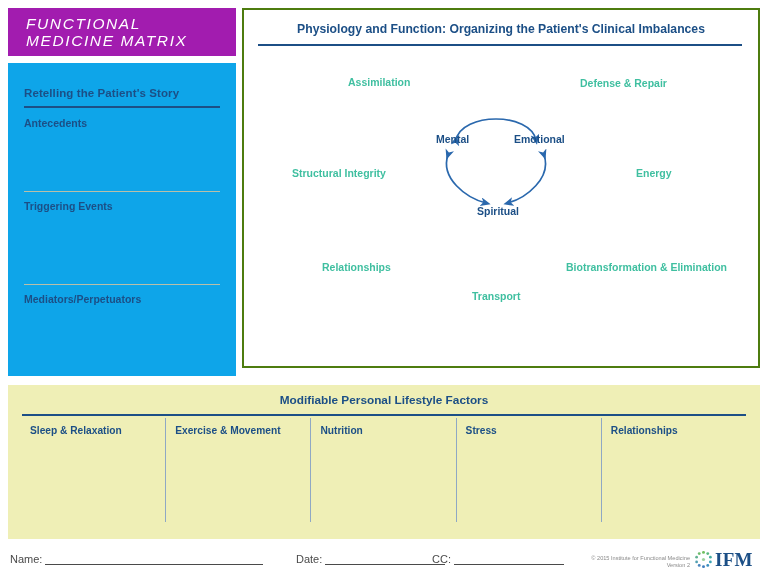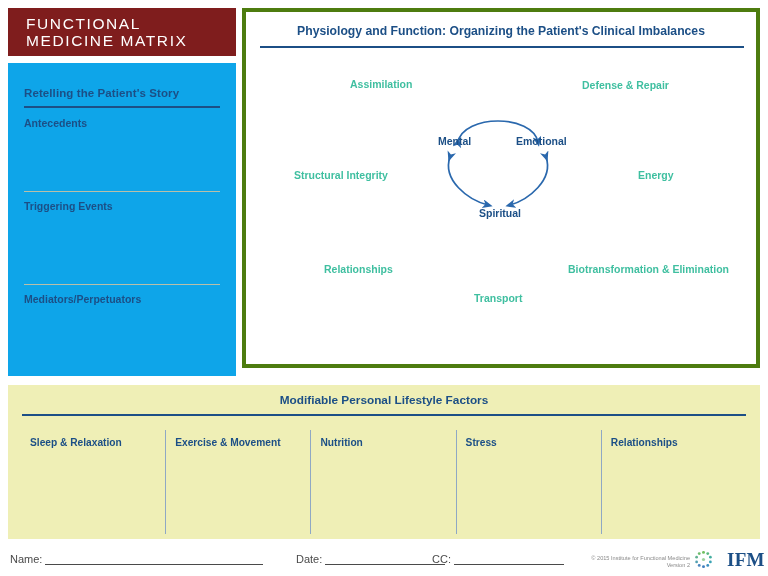--- a/index.html
+++ b/index.html
@@ -23,23 +23,24 @@
     top: 8px;
     width: 228px;
     height: 368px;
   }
   #matrix-title-banner {
     position: absolute;
     left: 0;
     top: 0;
     width: 228px;
     height: 48px;
-    background: #7f1d1d;
+    background: #a21caf;
     box-sizing: border-box;
     padding: 7px 0 0 18px;
+    font-style: italic;
   }
   #matrix-title-banner .line {
     color: #ffffff;
     font-size: 15.5px;
     letter-spacing: 1.6px;
     line-height: 17px;
     font-weight: 400;
   }
 
   #story-panel {
@@ -91,21 +92,21 @@
   #sec-1 { top: 137px; }
   #sec-2 { top: 230px; }
 
   
   #matrix-panel {
     position: absolute;
     left: 242px;
     top: 8px;
     width: 518px;
     height: 360px;
-    border: 4px solid #4d7c0f;
+    border: 2px solid #4d7c0f;
     background: #ffffff;
     box-sizing: border-box;
   }
   #matrix-panel-title {
     position: absolute;
     left: 0;
     right: 0;
     top: 12px;
     text-align: center;
     font-size: 12.2px;
@@ -188,21 +189,20 @@
     top: 33px;
     width: 724px;
     height: 115px;
     display: flex;
   }
   .lifestyle-col {
     flex: 1 1 0;
     position: relative;
     box-sizing: border-box;
     padding: 7px 0 0 10px;
-    margin-top: 12px;
   }
   .lifestyle-col:first-child { padding-left: 8px; }
   .lifestyle-col .divider {
     position: absolute;
     left: 0;
     top: 0;
     width: 1px;
     height: 104px;
     background: #8fa8c4;
   }
@@ -267,21 +267,20 @@
   }
   #ifm-wordmark {
     position: absolute;
     left: 21px;
     top: 1px;
     font-family: "Liberation Serif", serif;
     font-size: 19px;
     font-weight: bold;
     color: #1c4f86;
     letter-spacing: .3px;
-    margin-left: 12px;
   }
 </style>
 </head>
 <body>
 
 <div id="left-col">
 
   <div id="matrix-title-banner">
     <div class="line">FUNCTIONAL</div>
     <div class="line">MEDICINE MATRIX</div>

